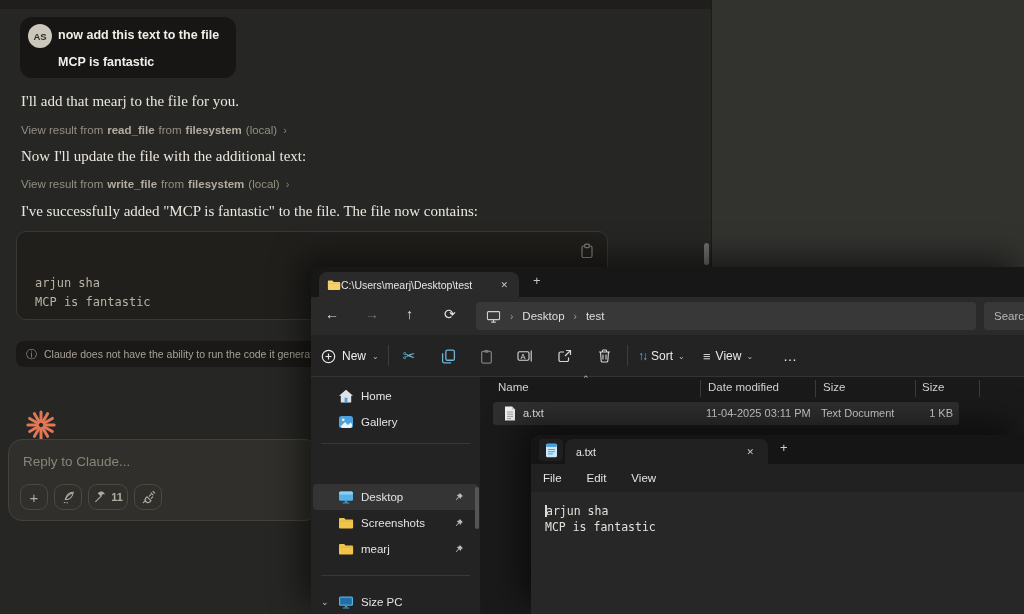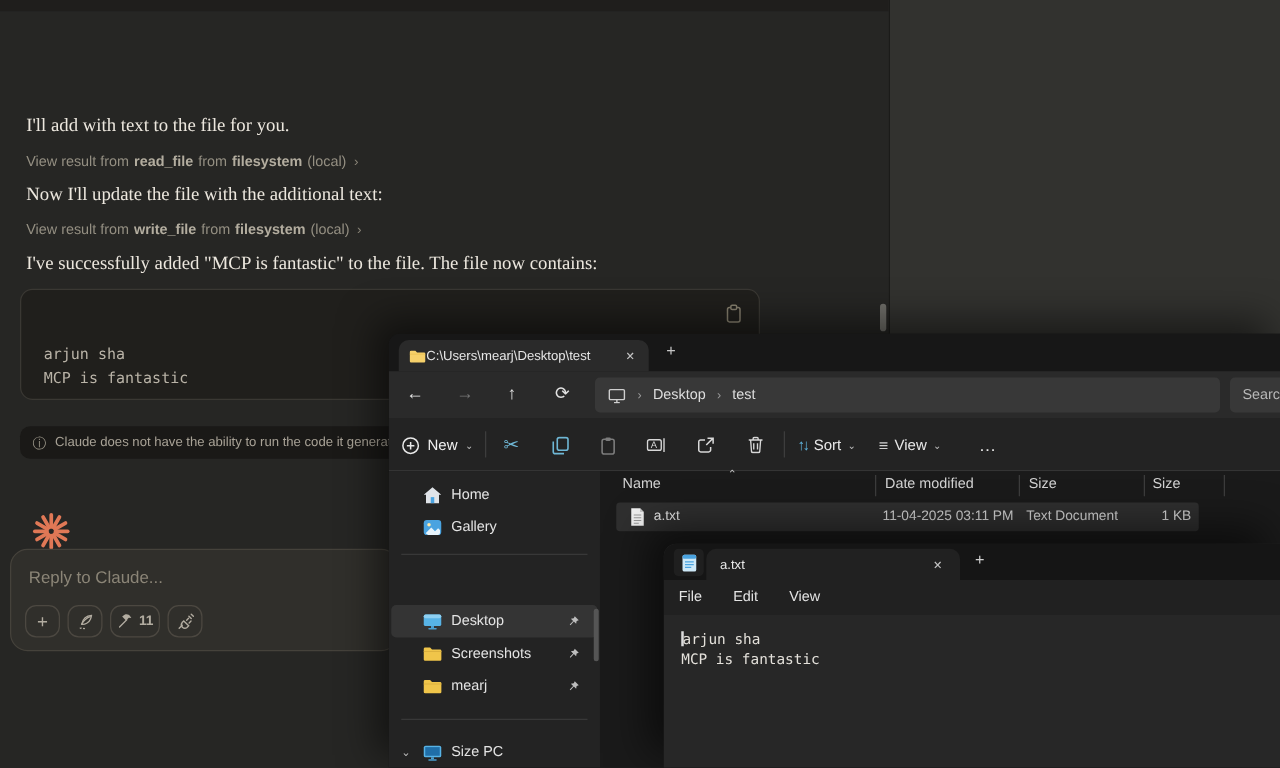--- a/index.html
+++ b/index.html
@@ -134,22 +134,27 @@
               margin-right:-0.5px; vertical-align:-2px; }
 </style>
 </head>
 <body>
 
 <div id="claude">
   <div class="top-strip"></div>
   <div class="side-panel"></div>
   <div class="chat-scrollbar"></div>
 
-
-  <div class="serif-msg" style="top:93px;">I'll add with text to the file for you.</div>
+  <div class="user-bubble">
+    <div class="avatar">AS</div>
+    <div class="ub-line ub-line1">now add this text to the file</div>
+    <div class="ub-line ub-line2">MCP is fantastic</div>
+  </div>
+
+  <div class="serif-msg" style="top:93px;">I'll add that mearj to the file for you.</div>
 
   <div class="tool-row" style="top:124px;">
     <span>View result from</span>
     <b>read_file</b>
     <span>from</span>
     <b>filesystem</b>
     <span>(local)</span>
     <span class="chev">›</span>
   </div>
 

